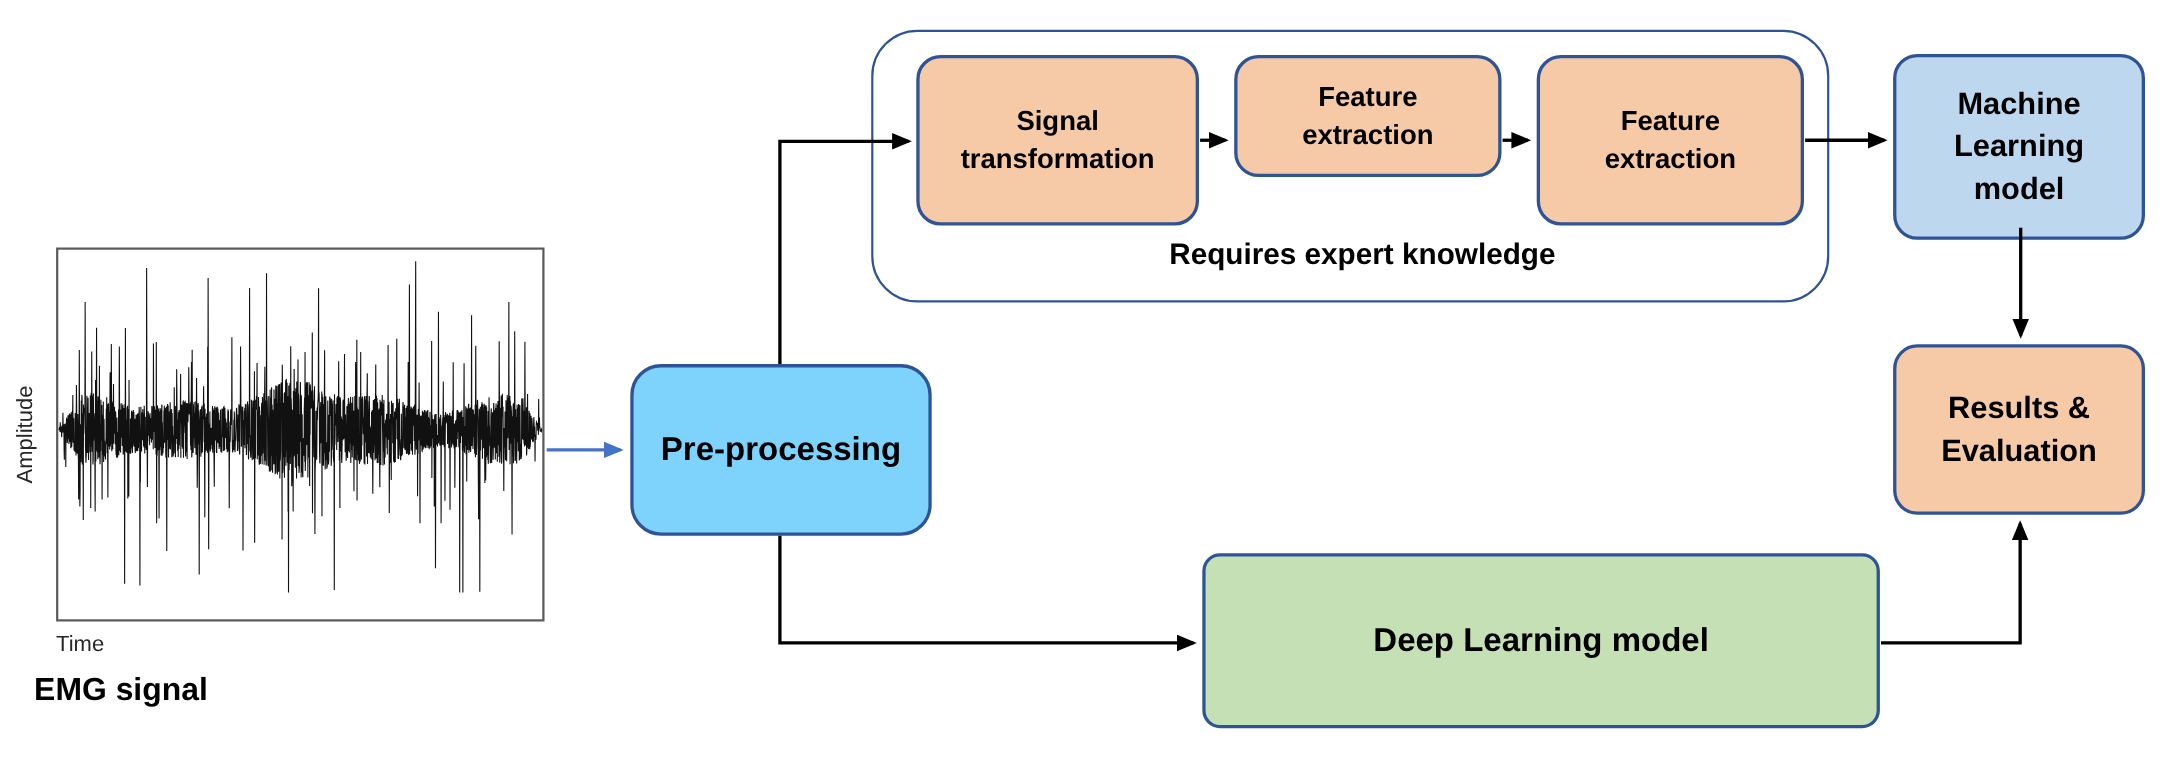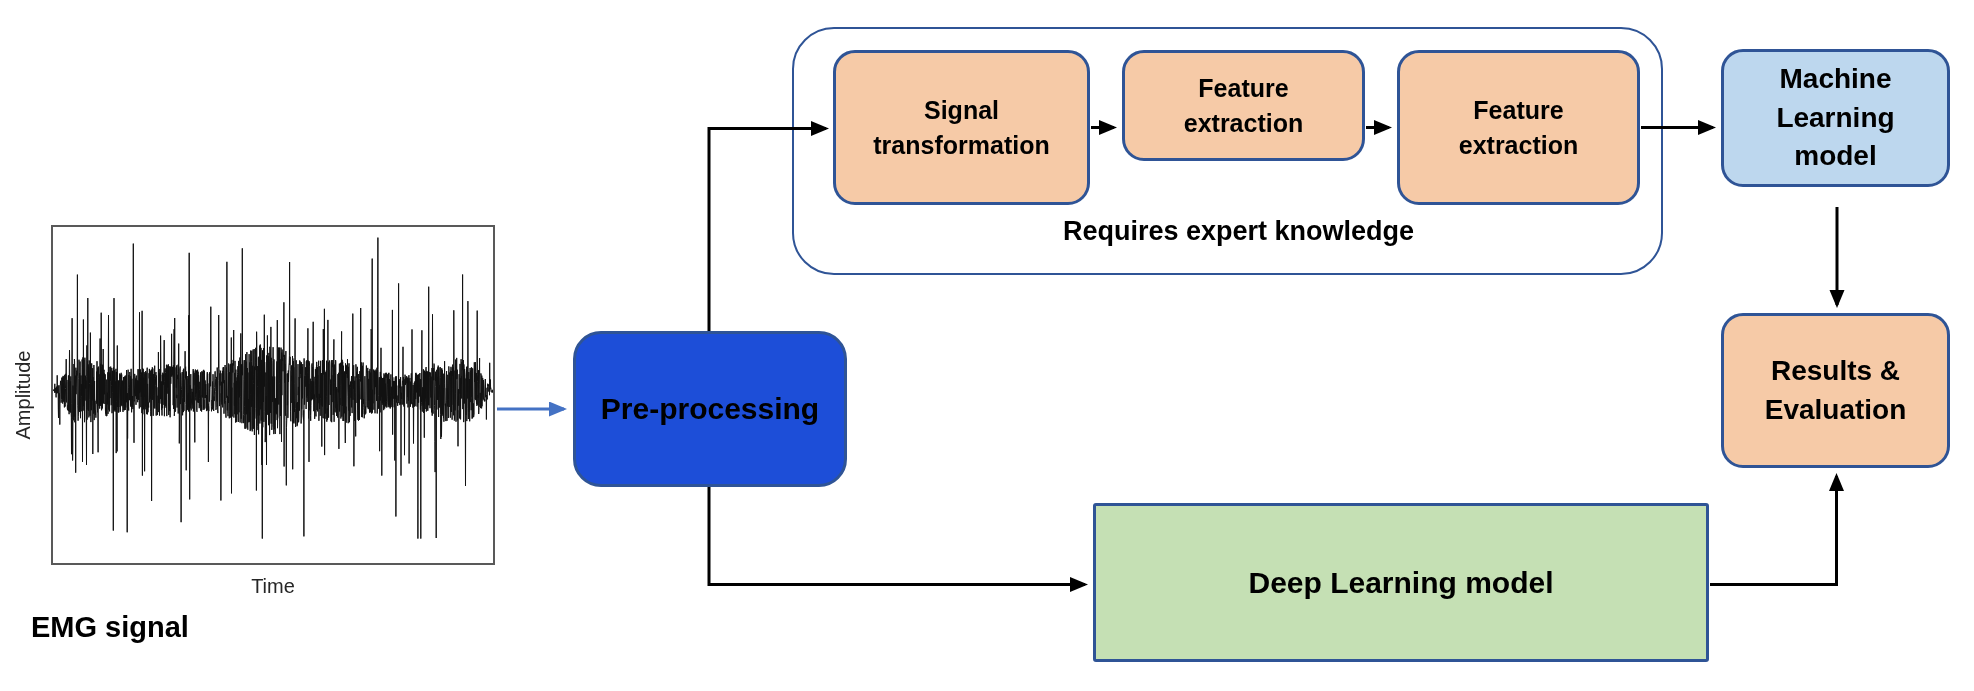--- a/index.html
+++ b/index.html
@@ -16,21 +16,21 @@
     border:2px solid #595959;background:#ffffff;
   }
   .emg-frame svg{display:block;width:440px;height:336px;}
   .emg-ylabel{
     position:absolute;left:-76px;top:383px;width:200px;height:24px;
     text-align:center;font-size:20px;color:#262626;
     transform:rotate(-90deg);
   }
   .emg-xlabel{
     position:absolute;left:51px;top:575px;width:444px;
-    text-align:center;font-size:20px;color:#262626;
+    font-size:20px;color:#262626;
   }
   .emg-caption{
     position:absolute;left:31px;top:611px;width:484px;
     font-size:29px;font-weight:bold;color:#000000;
   }
   
   .expert-container{
     position:absolute;left:792px;top:27px;width:871px;height:248px;
     border:2.5px solid #2F5496;border-radius:42px;background:transparent;
     box-sizing:border-box;
@@ -42,23 +42,23 @@
   
   .node{
     position:absolute;display:flex;align-items:center;justify-content:center;
     border:3px solid #2F5496;border-radius:22px;box-sizing:border-box;
     font-weight:bold;color:#000000;text-align:center;line-height:1.38;
   }
   #node-preprocessing{left:573px;top:331px;width:274px;height:156px;font-size:30px;border-radius:28px;}
   #node-signal-transformation{left:833px;top:50px;width:257px;height:155px;font-size:25px;padding:0 26px;}
   #node-feature-extraction{left:1122px;top:50px;width:243px;height:111px;font-size:25px;padding:0 24px;}
   #node-feature-selection{left:1397px;top:50px;width:243px;height:155px;font-size:25px;padding:0 24px;}
-  #node-ml-model{left:1721px;top:49px;width:229px;height:138px;font-size:28px;padding:0 43px;}
+  #node-ml-model{left:1721px;top:49px;width:229px;height:169px;font-size:28px;padding:0 43px;}
   #node-results{left:1721px;top:313px;width:229px;height:155px;font-size:28px;padding:0 18px;text-align:center;}
-  #node-dl-model{left:1093px;top:503px;width:616px;height:159px;font-size:30px;border-radius:3px;}
+  #node-dl-model{left:1093px;top:503px;width:616px;height:159px;font-size:30px;border-radius:16px;}
   
   .connectors{
     position:absolute;left:0;top:0;width:1974px;height:691px;
     pointer-events:none;
   }
 </style>
 </head>
 <body>
 
 <div class="stage">
@@ -68,21 +68,21 @@
         <polyline points="0.0,163.6 0.2,163.5 0.4,163.1 0.7,162.8 0.9,163.9 1.1,162.2 1.3,162.5 1.5,165.4 1.8,156.8 2.0,165.8 2.2,165.4 2.4,164.9 2.6,161.1 2.9,166.4 3.1,170.4 3.3,159.8 3.5,166.5 3.7,159.8 4.0,162.0 4.2,148.3 4.4,160.2 4.6,166.2 4.8,158.7 5.1,162.2 5.3,182.7 5.5,190.9 5.7,161.8 5.9,158.3 6.2,171.3 6.4,166.4 6.6,167.6 6.8,197.6 7.0,158.3 7.3,158.2 7.5,153.8 7.7,154.2 7.9,167.1 8.1,175.7 8.4,172.4 8.6,156.0 8.8,150.6 9.0,156.0 9.2,171.9 9.5,150.5 9.7,176.6 9.9,163.3 10.1,148.9 10.3,174.7 10.6,155.5 10.8,149.6 11.0,171.0 11.2,169.9 11.4,180.4 11.7,147.8 11.9,175.8 12.1,179.6 12.3,177.6 12.5,161.4 12.8,146.8 13.0,152.6 13.2,132.1 13.4,174.3 13.6,175.4 13.9,152.9 14.1,154.3 14.3,181.3 14.5,182.8 14.7,182.2 15.0,177.9 15.2,183.7 15.4,148.5 15.6,184.1 15.8,148.7 16.1,187.2 16.3,146.1 16.5,123.1 16.7,141.4 16.9,185.0 17.2,154.4 17.4,178.0 17.6,185.5 17.8,149.4 18.0,183.4 18.3,190.6 18.5,227.2 18.7,176.2 18.9,153.1 19.1,91.2 19.4,192.6 19.6,233.5 19.8,220.2 20.0,158.6 20.3,186.0 20.5,177.5 20.7,193.3 20.9,137.0 21.1,189.3 21.4,132.1 21.6,134.7 21.8,195.3 22.0,172.2 22.2,190.0 22.5,148.7 22.7,245.7 22.9,140.7 23.1,167.2 23.3,160.1 23.6,145.6 23.8,143.6 24.0,148.5 24.2,144.8 24.4,47.6 24.7,178.1 24.9,186.0 25.1,193.7 25.3,189.3 25.5,184.1 25.8,151.5 26.0,132.7 26.2,174.4 26.4,184.9 26.6,146.0 26.9,181.5 27.1,134.5 27.3,180.9 27.5,191.2 27.7,171.4 28.0,148.5 28.2,168.4 28.4,157.3 28.6,169.8 28.8,184.3 29.1,132.5 29.3,140.3 29.5,234.9 29.7,137.4 29.9,130.4 30.2,179.2 30.4,92.5 30.6,146.6 30.8,183.6 31.0,132.8 31.3,150.8 31.5,195.2 31.7,191.6 31.9,130.7 32.1,173.6 32.4,148.7 32.6,151.3 32.8,161.6 33.0,153.5 33.2,175.2 33.5,238.0 33.7,149.3 33.9,118.4 34.1,192.6 34.3,143.1 34.6,133.6 34.8,71.0 35.0,182.6 35.2,137.4 35.4,184.0 35.7,139.8 35.9,190.4 36.1,133.4 36.3,134.0 36.5,156.5 36.8,172.7 37.0,188.8 37.2,168.8 37.4,105.6 37.6,177.0 37.9,195.1 38.1,189.1 38.3,158.3 38.5,183.2 38.7,136.4 39.0,173.7 39.2,153.1 39.4,172.0 39.6,141.2 39.8,227.0 40.1,150.1 40.3,178.7 40.5,178.6 40.7,186.7 40.9,138.0 41.2,193.1 41.4,171.4 41.6,154.0 41.8,185.5 42.0,173.8 42.3,188.0 42.5,183.4 42.7,185.5 42.9,190.7 43.1,176.2 43.4,171.1 43.6,144.6 43.8,176.8 44.0,134.2 44.2,161.8 44.5,185.3 44.7,140.6 44.9,187.0 45.1,225.3 45.3,150.4 45.6,139.6 45.8,155.6 46.0,178.8 46.2,147.3 46.4,149.7 46.7,181.6 46.9,140.9 47.1,111.5 47.3,178.9 47.5,173.2 47.8,136.8 48.0,176.5 48.2,85.7 48.4,139.4 48.6,183.3 48.9,178.1 49.1,178.1 49.3,138.9 49.5,181.4 49.7,137.7 50.0,144.6 50.2,122.0 50.4,176.5 50.6,145.1 50.8,145.6 51.1,142.8 51.3,167.3 51.5,146.4 51.7,147.4 51.9,177.0 52.2,147.4 52.4,182.6 52.6,186.5 52.8,180.8 53.0,188.8 53.3,152.6 53.5,189.2 53.7,184.7 53.9,188.8 54.1,177.4 54.4,165.8 54.6,177.4 54.8,145.3 55.0,186.9 55.2,166.3 55.5,88.1 55.7,148.1 55.9,182.7 56.1,139.9 56.3,181.3 56.6,184.4 56.8,145.6 57.0,171.1 57.2,154.9 57.4,154.4 57.7,139.6 57.9,154.7 58.1,178.2 58.3,177.8 58.5,158.6 58.8,140.9 59.0,186.2 59.2,179.5 59.4,165.7 59.6,143.8 59.9,176.5 60.1,182.0 60.3,303.6 60.5,140.5 60.8,183.6 61.0,71.1 61.2,157.7 61.4,143.3 61.6,183.3 61.9,158.1 62.1,184.7 62.3,154.3 62.5,183.1 62.7,144.9 63.0,141.8 63.2,226.1 63.4,174.4 63.6,144.9 63.8,149.6 64.1,224.4 64.3,118.5 64.5,179.9 64.7,170.5 64.9,170.7 65.2,184.4 65.4,185.4 65.6,153.4 65.8,185.4 66.0,180.6 66.3,180.1 66.5,147.8 66.7,146.5 66.9,160.2 67.1,167.2 67.4,184.7 67.6,147.5 67.8,150.6 68.0,149.2 68.2,145.8 68.5,178.1 68.7,147.5 68.9,179.2 69.1,176.9 69.3,154.8 69.6,153.6 69.8,181.2 70.0,184.9 70.2,155.3 70.4,178.2 70.7,150.0 70.9,183.0 71.1,150.0 71.3,183.3 71.5,173.1 71.8,182.8 72.0,148.9 72.2,183.0 72.4,149.7 72.6,179.3 72.9,180.4 73.1,148.2 73.3,175.3 73.5,143.1 73.7,149.5 74.0,174.6 74.2,305.3 74.4,166.2 74.6,211.5 74.8,175.6 75.1,142.7 75.3,160.3 75.5,179.8 75.7,183.5 75.9,148.1 76.2,156.0 76.4,157.3 76.6,173.2 76.8,145.0 77.0,151.2 77.3,155.8 77.5,178.5 77.7,149.2 77.9,179.8 78.1,141.8 78.4,154.7 78.6,185.3 78.8,152.6 79.0,151.8 79.2,179.9 79.5,179.1 79.7,169.0 79.9,182.1 80.1,174.3 80.3,16.6 80.6,158.0 80.8,182.1 81.0,215.8 81.2,173.3 81.4,174.3 81.7,146.9 81.9,149.2 82.1,151.4 82.3,169.2 82.5,151.5 82.8,151.8 83.0,177.8 83.2,150.4 83.4,148.6 83.6,171.9 83.9,157.4 84.1,171.1 84.3,153.3 84.5,154.0 84.7,175.2 85.0,142.2 85.2,167.1 85.4,172.8 85.6,153.7 85.8,166.4 86.1,142.3 86.3,181.5 86.5,85.3 86.7,165.8 86.9,150.8 87.2,164.6 87.4,142.4 87.6,147.6 87.8,180.2 88.0,155.5 88.3,169.8 88.5,145.5 88.7,169.6 88.9,186.1 89.1,83.8 89.4,248.6 89.6,141.1 89.8,187.3 90.0,181.8 90.2,141.9 90.5,182.3 90.7,150.7 90.9,170.3 91.1,145.4 91.3,145.1 91.6,244.3 91.8,181.6 92.0,147.1 92.2,182.3 92.4,157.2 92.7,144.1 92.9,179.6 93.1,146.1 93.3,145.7 93.5,187.1 93.8,185.3 94.0,144.1 94.2,140.7 94.4,187.4 94.6,156.9 94.9,184.6 95.1,185.2 95.3,175.4 95.5,177.7 95.7,180.5 96.0,146.2 96.2,151.4 96.4,141.9 96.6,175.4 96.8,149.7 97.1,171.7 97.3,143.6 97.5,149.8 97.7,184.3 97.9,189.1 98.2,169.4 98.4,142.5 98.6,274.0 98.8,180.7 99.0,147.8 99.3,140.3 99.5,142.6 99.7,172.9 99.9,141.6 100.2,188.8 100.4,168.8 100.6,147.2 100.8,166.7 101.0,180.9 101.3,179.4 101.5,151.8 101.7,138.7 101.9,181.6 102.1,176.1 102.4,158.3 102.6,149.3 102.8,145.5 103.0,145.0 103.2,188.6 103.5,148.5 103.7,182.5 103.9,160.3 104.1,172.9 104.3,188.1 104.6,185.7 104.8,183.8 105.0,168.7 105.2,185.0 105.4,125.1 105.7,175.9 105.9,143.9 106.1,142.1 106.3,183.2 106.5,188.6 106.8,145.8 107.0,155.6 107.2,141.9 107.4,172.1 107.6,108.6 107.9,141.7 108.1,176.7 108.3,154.4 108.5,183.0 108.7,157.2 109.0,188.5 109.2,147.8 109.4,153.5 109.6,181.2 109.8,145.7 110.1,177.8 110.3,146.6 110.5,157.6 110.7,147.1 110.9,150.1 111.2,113.1 111.4,189.2 111.6,154.6 111.8,143.1 112.0,141.7 112.3,141.4 112.5,145.4 112.7,179.3 112.9,147.1 113.1,180.9 113.4,137.9 113.6,137.7 113.8,189.1 114.0,138.5 114.2,166.7 114.5,150.9 114.7,150.0 114.9,138.6 115.1,160.6 115.3,137.3 115.6,183.1 115.8,188.0 116.0,139.1 116.2,178.9 116.4,176.1 116.7,184.1 116.9,139.7 117.1,190.3 117.3,141.6 117.5,139.7 117.8,156.8 118.0,150.5 118.2,147.3 118.4,149.2 118.6,106.8 118.9,149.5 119.1,142.9 119.3,147.8 119.5,139.9 119.7,147.4 120.0,152.0 120.2,178.2 120.4,138.3 120.6,182.0 120.8,137.9 121.1,102.2 121.3,188.9 121.5,186.3 121.7,91.0 121.9,151.4 122.2,181.5 122.4,184.7 122.6,183.9 122.8,171.8 123.0,140.4 123.3,160.7 123.5,138.5 123.7,171.2 123.9,167.8 124.1,180.6 124.4,148.3 124.6,151.8 124.8,146.8 125.0,137.7 125.2,186.5 125.5,144.8 125.7,116.6 125.9,150.2 126.1,157.7 126.3,216.4 126.6,188.2 126.8,141.8 127.0,140.6 127.2,139.5 127.4,177.1 127.7,146.3 127.9,152.9 128.1,295.2 128.3,182.9 128.5,162.4 128.8,158.9 129.0,152.4 129.2,145.0 129.4,170.8 129.6,188.3 129.9,153.9 130.1,152.1 130.3,142.9 130.5,185.1 130.7,141.7 131.0,183.8 131.2,159.6 131.4,174.9 131.6,152.7 131.8,153.0 132.1,124.2 132.3,151.4 132.5,140.3 132.7,139.8 132.9,177.6 133.2,243.3 133.4,144.5 133.6,184.2 133.8,151.8 134.0,170.0 134.3,168.2 134.5,182.8 134.7,156.1 134.9,149.0 135.1,175.5 135.4,166.4 135.6,184.5 135.8,88.2 136.0,179.8 136.2,25.8 136.5,182.0 136.7,272.4 136.9,185.9 137.1,158.1 137.3,167.6 137.6,181.4 137.8,147.1 138.0,175.6 138.2,183.4 138.4,176.2 138.7,171.0 138.9,161.8 139.1,177.3 139.3,164.9 139.5,174.1 139.8,181.6 140.0,148.9 140.2,142.1 140.4,184.5 140.7,144.1 140.9,158.3 141.1,145.8 141.3,148.0 141.5,183.0 141.8,215.4 142.0,175.0 142.2,143.7 142.4,142.5 142.6,170.5 142.9,173.4 143.1,152.3 143.3,166.3 143.5,143.7 143.7,183.5 144.0,184.8 144.2,143.1 144.4,160.1 144.6,142.7 144.8,175.3 145.1,144.7 145.3,175.9 145.5,148.1 145.7,148.7 145.9,172.7 146.2,181.2 146.4,171.3 146.6,162.5 146.8,154.8 147.0,179.4 147.3,153.1 147.5,145.4 147.7,183.7 147.9,168.7 148.1,179.9 148.4,178.0 148.6,184.6 148.8,144.3 149.0,169.3 149.2,167.8 149.5,144.7 149.7,170.5 149.9,151.6 150.1,182.9 150.3,143.2 150.6,142.8 150.8,181.2 151.0,172.8 151.2,182.6 151.4,143.7 151.7,156.0 151.9,171.1 152.1,153.4 152.3,156.1 152.5,170.7 152.8,157.1 153.0,181.4 153.2,180.5 153.4,168.1 153.6,184.1 153.9,164.1 154.1,147.9 154.3,145.1 154.5,183.3 154.7,146.7 155.0,181.3 155.2,176.7 155.4,235.0 155.6,179.3 155.8,184.1 156.1,156.4 156.3,174.7 156.5,161.3 156.7,145.3 156.9,156.6 157.2,147.9 157.4,144.8 157.6,159.3 157.8,79.7 158.0,162.8 158.3,179.7 158.5,184.3 158.7,179.9 158.9,179.2 159.1,173.0 159.4,182.4 159.6,154.5 159.8,179.1 160.0,147.2 160.2,155.2 160.5,181.8 160.7,184.0 160.9,175.5 161.1,169.5 161.3,173.8 161.6,160.8 161.8,149.1 162.0,144.4 162.2,144.3 162.4,151.4 162.7,164.3 162.9,182.9 163.1,182.2 163.3,180.5 163.5,149.9 163.8,173.4 164.0,174.3 164.2,140.5 164.4,146.0 164.6,182.6 164.9,186.1 165.1,153.4 165.3,141.9 165.5,141.1 165.7,88.0 166.0,141.9 166.2,142.6 166.4,179.1 166.6,177.6 166.8,146.4 167.1,158.5 167.3,143.8 167.5,144.1 167.7,143.8 167.9,273.5 168.2,166.3 168.4,174.8 168.6,154.8 168.8,177.5 169.0,146.3 169.3,167.0 169.5,143.9 169.7,180.4 169.9,147.9 170.1,140.4 170.4,156.2 170.6,140.1 170.8,148.6 171.0,186.7 171.2,176.8 171.5,153.3 171.7,176.6 171.9,143.7 172.1,138.0 172.3,173.7 172.6,173.8 172.8,187.8 173.0,190.7 173.2,144.3 173.4,140.5 173.7,170.7 173.9,34.8 174.1,145.2 174.3,183.4 174.5,168.9 174.8,186.3 175.0,189.2 175.2,170.1 175.4,176.0 175.6,136.5 175.9,137.6 176.1,184.6 176.3,191.3 176.5,145.0 176.7,147.0 177.0,144.5 177.2,137.5 177.4,190.6 177.6,179.9 177.8,136.8 178.1,185.4 178.3,110.5 178.5,266.4 178.7,181.3 178.9,160.6 179.2,189.5 179.4,136.4 179.6,140.1 179.8,145.5 180.1,132.9 180.3,137.8 180.5,138.4 180.7,103.0 180.9,190.6 181.2,155.8 181.4,178.6 181.6,145.9 181.8,187.2 182.0,133.9 182.3,153.8 182.5,191.7 182.7,195.6 182.9,142.6 183.1,187.0 183.4,153.9 183.6,194.9 183.8,191.4 184.0,150.4 184.2,187.3 184.5,147.4 184.7,145.5 184.9,139.2 185.1,174.5 185.3,195.0 185.6,133.9 185.8,165.1 186.0,185.3 186.2,155.6 186.4,170.3 186.7,138.1 186.9,130.5 187.1,195.5 187.3,169.7 187.5,136.0 187.8,106.4 188.0,181.6 188.2,191.8 188.4,137.3 188.6,183.4 188.9,196.2 189.1,195.1 189.3,21.3 189.5,148.2 189.7,133.3 190.0,138.8 190.2,152.9 190.4,187.4 190.6,196.0 190.8,196.2 191.1,188.9 191.3,133.1 191.5,179.7 191.7,188.7 191.9,201.7 192.2,184.6 192.4,155.8 192.6,127.2 192.8,201.7 193.0,137.3 193.3,187.3 193.5,134.7 193.7,185.0 193.9,125.1 194.1,200.6 194.4,141.0 194.6,189.8 194.8,202.7 195.0,145.5 195.2,195.3 195.5,179.4 195.7,172.0 195.9,182.3 196.1,127.1 196.3,195.1 196.6,135.5 196.8,193.6 197.0,185.3 197.2,204.1 197.4,167.3 197.7,123.5 197.9,202.7 198.1,144.7 198.3,179.8 198.5,134.7 198.8,123.8 199.0,193.6 199.2,204.4 199.4,199.9 199.6,138.8 199.9,153.0 200.1,122.5 200.3,201.8 200.5,156.5 200.7,147.3 201.0,127.8 201.2,122.0 201.4,208.0 201.6,139.6 201.8,191.6 202.1,181.3 202.3,135.3 202.5,122.3 202.7,120.8 202.9,143.1 203.2,130.7 203.4,263.5 203.6,104.7 203.8,121.2 204.0,203.1 204.3,199.4 204.5,159.4 204.7,139.1 204.9,145.3 205.1,188.6 205.4,130.4 205.6,207.3 205.8,129.7 206.0,137.2 206.2,188.4 206.5,138.4 206.7,118.6 206.9,196.5 207.1,181.3 207.3,117.5 207.6,144.2 207.8,182.3 208.0,120.9 208.2,193.6 208.4,150.9 208.7,132.9 208.9,238.0 209.1,190.4 209.3,311.6 209.5,123.4 209.8,200.3 210.0,146.9 210.2,134.2 210.4,175.0 210.6,121.1 210.9,194.9 211.1,184.6 211.3,87.7 211.5,159.5 211.7,135.1 212.0,147.0 212.2,215.1 212.4,210.2 212.6,185.2 212.8,145.5 213.1,200.9 213.3,169.0 213.5,238.0 213.7,128.4 213.9,149.1 214.2,187.9 214.4,108.4 214.6,131.9 214.8,140.8 215.0,186.8 215.3,129.2 215.5,198.2 215.7,146.8 215.9,125.9 216.1,131.7 216.4,134.8 216.6,208.1 216.8,119.8 217.0,121.5 217.2,123.0 217.5,185.8 217.7,158.6 217.9,99.9 218.1,196.6 218.3,130.8 218.6,136.8 218.8,202.9 219.0,200.2 219.2,197.6 219.4,149.6 219.7,174.9 219.9,133.4 220.1,120.2 220.3,143.3 220.6,168.0 220.8,207.1 221.0,132.4 221.2,188.3 221.4,202.3 221.7,149.5 221.9,198.6 222.1,204.7 222.3,206.9 222.5,171.6 222.8,185.6 223.0,171.1 223.2,187.3 223.4,186.3 223.6,145.0 223.9,134.4 224.1,193.1 224.3,93.1 224.5,201.2 224.7,192.2 225.0,190.1 225.2,161.0 225.4,122.7 225.6,120.5 225.8,177.5 226.1,153.4 226.3,146.8 226.5,120.6 226.7,156.6 226.9,207.1 227.2,132.3 227.4,189.0 227.6,152.6 227.8,182.5 228.0,120.6 228.3,181.9 228.5,214.9 228.7,125.6 228.9,168.2 229.1,122.5 229.4,133.4 229.6,133.7 229.8,132.8 230.0,144.3 230.2,130.6 230.5,127.9 230.7,129.3 230.9,75.3 231.1,239.5 231.3,127.9 231.6,155.7 231.8,153.9 232.0,137.1 232.2,176.8 232.4,188.7 232.7,132.9 232.9,124.1 233.1,193.4 233.3,258.4 233.5,200.3 233.8,191.0 234.0,185.2 234.2,146.7 234.4,178.2 234.6,146.5 234.9,190.9 235.1,173.9 235.3,143.5 235.5,154.8 235.7,145.3 236.0,138.0 236.2,135.7 236.4,128.5 236.6,35.0 236.8,137.9 237.1,129.8 237.3,142.1 237.5,184.1 237.7,193.2 237.9,194.3 238.2,144.3 238.4,143.6 238.6,138.4 238.8,175.9 239.0,148.5 239.3,153.9 239.5,129.0 239.7,242.3 239.9,131.4 240.1,196.1 240.4,134.0 240.6,195.0 240.8,140.3 241.0,196.4 241.2,174.8 241.5,184.9 241.7,156.9 241.9,130.4 242.1,91.4 242.3,181.5 242.6,199.9 242.8,192.6 243.0,171.8 243.2,133.3 243.4,184.4 243.7,191.2 243.9,176.0 244.1,199.2 244.3,175.0 244.5,197.8 244.8,176.1 245.0,137.1 245.2,168.1 245.4,159.9 245.6,195.3 245.9,191.7 246.1,150.0 246.3,154.6 246.5,183.6 246.7,133.4 247.0,151.1 247.2,134.5 247.4,147.0 247.6,137.0 247.8,138.2 248.1,196.5 248.3,191.1 248.5,135.4 248.7,182.1 248.9,175.9 249.2,140.1 249.4,171.4 249.6,167.0 249.8,137.1 250.0,188.5 250.3,190.9 250.5,193.2 250.7,183.4 250.9,309.4 251.1,131.4 251.4,177.6 251.6,170.4 251.8,151.8 252.0,149.1 252.2,159.7 252.5,140.6 252.7,147.9 252.9,140.2 253.1,182.0 253.3,134.3 253.6,153.5 253.8,170.6 254.0,133.0 254.2,174.9 254.4,169.2 254.7,145.3 254.9,101.3 255.1,168.9 255.3,133.5 255.5,191.4 255.8,157.1 256.0,234.9 256.2,134.3 256.4,135.4 256.6,139.2 256.9,183.4 257.1,176.0 257.3,151.7 257.5,188.7 257.7,193.8 258.0,178.5 258.2,154.1 258.4,165.4 258.6,173.3 258.8,137.8 259.1,136.4 259.3,147.3 259.5,172.3 259.7,140.1 259.9,150.3 260.2,94.8 260.4,171.5 260.6,154.6 260.8,184.2 261.1,149.8 261.3,173.6 261.5,167.6 261.7,191.9 261.9,185.1 262.2,158.4 262.4,142.2 262.6,151.4 262.8,186.1 263.0,189.4 263.3,140.3 263.5,170.4 263.7,134.9 263.9,183.1 264.1,171.6 264.4,140.1 264.6,184.4 264.8,148.2 265.0,176.2 265.2,138.4 265.5,138.0 265.7,133.7 265.9,193.8 266.1,166.8 266.3,173.9 266.6,182.0 266.8,139.2 267.0,151.2 267.2,188.8 267.4,171.8 267.7,133.8 267.9,170.5 268.1,169.1 268.3,178.3 268.5,146.1 268.8,219.6 269.0,146.5 269.2,172.6 269.4,179.5 269.6,133.0 269.9,189.3 270.1,191.1 270.3,102.1 270.5,147.3 270.7,141.3 271.0,137.0 271.2,191.5 271.4,81.8 271.6,228.1 271.8,143.5 272.1,181.8 272.3,169.0 272.5,186.5 272.7,145.2 272.9,191.7 273.2,177.9 273.4,169.7 273.6,133.7 273.8,194.7 274.0,186.3 274.3,181.4 274.5,192.7 274.7,181.9 274.9,92.9 275.1,184.1 275.4,135.4 275.6,190.7 275.8,143.0 276.0,178.0 276.2,134.4 276.5,133.5 276.7,136.1 276.9,150.4 277.1,158.5 277.3,167.8 277.6,156.4 277.8,152.5 278.0,194.4 278.2,139.0 278.4,133.2 278.7,195.2 278.9,148.2 279.1,175.1 279.3,136.1 279.5,140.1 279.8,133.0 280.0,145.9 280.2,187.9 280.4,177.0 280.6,137.9 280.9,112.4 281.1,194.8 281.3,137.5 281.5,145.8 281.7,155.5 282.0,184.8 282.2,182.6 282.4,181.6 282.6,133.1 282.8,134.8 283.1,185.6 283.3,160.0 283.5,174.7 283.7,189.0 283.9,161.7 284.2,174.0 284.4,176.9 284.6,190.5 284.8,147.2 285.0,148.0 285.3,165.3 285.5,145.8 285.7,191.9 285.9,221.9 286.1,188.8 286.4,136.6 286.6,184.5 286.8,171.0 287.0,177.9 287.2,144.3 287.5,135.8 287.7,158.9 287.9,191.5 288.1,158.2 288.3,151.9 288.6,104.4 288.8,189.7 289.0,188.0 289.2,132.8 289.4,179.0 289.7,134.8 289.9,194.0 290.1,193.5 290.3,138.6 290.5,179.2 290.8,194.0 291.0,145.8 291.2,180.4 291.4,186.3 291.6,144.4 291.9,179.5 292.1,195.6 292.3,216.0 292.5,136.4 292.7,193.0 293.0,179.6 293.2,195.7 293.4,140.9 293.6,138.6 293.8,147.0 294.1,137.7 294.3,150.8 294.5,132.2 294.7,159.0 294.9,169.9 295.2,196.2 295.4,139.8 295.6,165.3 295.8,183.7 296.0,136.3 296.3,177.7 296.5,195.2 296.7,157.8 296.9,163.9 297.1,188.9 297.4,160.6 297.6,154.5 297.8,159.0 298.0,170.7 298.2,156.1 298.5,149.1 298.7,180.4 298.9,149.1 299.1,186.1 299.3,157.2 299.6,154.6 299.8,86.6 300.0,172.8 300.2,144.9 300.5,161.5 300.7,138.2 300.9,239.3 301.1,185.1 301.3,170.4 301.6,153.8 301.8,193.9 302.0,149.4 302.2,165.3 302.4,178.1 302.7,209.4 302.9,137.3 303.1,140.4 303.3,143.9 303.5,150.4 303.8,145.5 304.0,175.9 304.2,139.9 304.4,139.9 304.6,183.1 304.9,192.8 305.1,151.8 305.3,174.7 305.5,193.7 305.7,147.0 306.0,173.1 306.2,182.0 306.4,193.0 306.6,151.3 306.8,144.2 307.1,146.0 307.3,152.1 307.5,154.4 307.7,81.0 307.9,172.4 308.2,159.7 308.4,135.4 308.6,173.5 308.8,190.0 309.0,143.5 309.3,190.3 309.5,138.8 309.7,187.1 309.9,143.4 310.1,135.5 310.4,176.9 310.6,172.3 310.8,180.4 311.0,183.5 311.2,191.3 311.5,187.1 311.7,181.2 311.9,149.2 312.1,187.5 312.3,185.5 312.6,179.5 312.8,186.5 313.0,174.7 313.2,142.7 313.4,138.5 313.7,146.8 313.9,150.2 314.1,178.9 314.3,180.4 314.5,143.6 314.8,140.9 315.0,174.7 315.2,182.1 315.4,181.2 315.6,151.9 315.9,173.7 316.1,143.8 316.3,179.2 316.5,185.6 316.7,178.4 317.0,141.9 317.2,182.1 317.4,145.6 317.6,185.4 317.8,182.6 318.1,102.2 318.3,104.3 318.5,186.2 318.7,186.6 318.9,142.4 319.2,31.6 319.4,185.7 319.6,162.8 319.8,171.2 320.0,176.3 320.3,145.5 320.5,145.6 320.7,142.5 320.9,182.7 321.1,173.0 321.4,143.6 321.6,167.3 321.8,156.5 322.0,186.3 322.2,144.5 322.5,149.6 322.7,160.1 322.9,142.6 323.1,151.4 323.3,143.8 323.6,173.9 323.8,143.0 324.0,140.7 324.2,186.5 324.4,181.0 324.7,80.9 324.9,10.6 325.1,142.8 325.3,168.6 325.5,181.7 325.8,178.8 326.0,152.6 326.2,150.6 326.4,150.1 326.6,224.2 326.9,151.5 327.1,185.4 327.3,144.9 327.5,173.4 327.7,170.4 328.0,120.8 328.2,169.7 328.4,149.7 328.6,157.3 328.8,248.6 329.1,152.7 329.3,176.2 329.5,152.0 329.7,151.0 329.9,177.9 330.2,154.9 330.4,150.7 330.6,183.0 330.8,183.2 331.0,146.4 331.3,175.0 331.5,151.7 331.7,181.6 331.9,147.7 332.1,171.0 332.4,156.7 332.6,179.5 332.8,145.9 333.0,150.7 333.2,145.8 333.5,174.9 333.7,180.5 333.9,177.8 334.1,175.5 334.3,147.2 334.6,157.1 334.8,169.8 335.0,175.0 335.2,180.2 335.4,146.3 335.7,178.3 335.9,145.8 336.1,158.0 336.3,178.1 336.5,152.0 336.8,180.3 337.0,153.4 337.2,181.5 337.4,170.3 337.6,171.7 337.9,147.4 338.1,180.1 338.3,174.9 338.5,166.1 338.7,159.7 339.0,172.2 339.2,178.4 339.4,82.9 339.6,207.6 339.8,150.3 340.1,168.7 340.3,171.7 340.5,154.0 340.7,155.4 341.0,175.3 341.2,180.3 341.4,173.6 341.6,154.1 341.8,233.5 342.1,152.3 342.3,150.2 342.5,171.9 342.7,149.4 342.9,289.5 343.2,150.9 343.4,149.4 343.6,175.2 343.8,158.5 344.0,176.0 344.3,175.5 344.5,175.4 344.7,178.8 344.9,168.5 345.1,173.5 345.4,169.7 345.6,56.4 345.8,176.1 346.0,169.0 346.2,152.1 346.5,160.6 346.7,154.0 346.9,178.1 347.1,175.2 347.3,176.9 347.6,150.1 347.8,158.2 348.0,248.6 348.2,170.2 348.4,165.8 348.7,171.9 348.9,159.5 349.1,177.5 349.3,158.8 349.5,153.5 349.8,152.3 350.0,119.8 350.2,177.6 350.4,157.7 350.6,150.2 350.9,179.5 351.1,152.2 351.3,154.1 351.5,228.2 351.7,177.2 352.0,147.7 352.2,149.1 352.4,157.9 352.6,157.2 352.8,150.6 353.1,156.4 353.3,151.3 353.5,152.1 353.7,149.1 353.9,176.7 354.2,152.8 354.4,150.9 354.6,170.1 354.8,150.5 355.0,180.4 355.3,151.5 355.5,173.9 355.7,156.1 355.9,148.2 356.1,236.5 356.4,153.8 356.6,152.6 356.8,152.0 357.0,151.1 357.2,165.1 357.5,179.7 357.7,154.6 357.9,175.9 358.1,153.1 358.3,146.3 358.6,158.5 358.8,177.2 359.0,102.4 359.2,174.3 359.4,177.0 359.7,176.8 359.9,180.7 360.1,158.0 360.3,168.3 360.5,216.5 360.8,165.7 361.0,161.7 361.2,155.8 361.4,179.6 361.6,155.4 361.9,154.4 362.1,179.2 362.3,155.8 362.5,146.0 362.7,172.1 363.0,145.8 363.2,148.1 363.4,165.4 363.6,147.2 363.8,150.2 364.1,179.6 364.3,151.9 364.5,175.3 364.7,148.0 364.9,311.6 365.2,147.7 365.4,155.1 365.6,175.7 365.8,150.3 366.0,147.1 366.3,169.5 366.5,160.1 366.7,150.7 366.9,146.0 367.1,153.9 367.4,182.6 367.6,152.2 367.8,311.6 368.0,178.1 368.2,178.5 368.5,175.3 368.7,144.1 368.9,103.3 369.1,182.4 369.3,184.6 369.6,160.3 369.8,169.3 370.0,175.2 370.2,178.3 370.4,142.3 370.7,186.0 370.9,146.2 371.1,153.1 371.3,210.7 371.5,143.7 371.8,174.5 372.0,145.1 372.2,182.0 372.4,144.8 372.6,171.3 372.9,141.7 373.1,140.1 373.3,184.5 373.5,143.9 373.7,148.5 374.0,144.9 374.2,182.3 374.4,144.7 374.6,144.4 374.8,183.8 375.1,175.6 375.3,144.8 375.5,178.0 375.7,59.7 375.9,178.4 376.2,150.4 376.4,146.1 376.6,145.2 376.8,146.7 377.0,181.2 377.3,145.5 377.5,162.0 377.7,166.0 377.9,170.5 378.1,149.6 378.4,181.3 378.6,185.4 378.8,152.9 379.0,141.0 379.2,188.7 379.5,87.3 379.7,141.4 379.9,182.3 380.1,186.6 380.4,143.0 380.6,141.0 380.8,153.2 381.0,136.6 381.2,137.3 381.5,178.3 381.7,183.1 381.9,214.4 382.1,245.1 382.3,159.3 382.6,144.7 382.8,154.0 383.0,147.2 383.2,311.0 383.4,173.2 383.7,142.8 383.9,182.5 384.1,153.2 384.3,149.9 384.5,172.8 384.8,140.4 385.0,156.6 385.2,138.6 385.4,144.1 385.6,190.0 385.9,140.7 386.1,147.2 386.3,157.8 386.5,157.7 386.7,180.6 387.0,148.6 387.2,140.0 387.4,150.6 387.6,187.4 387.8,212.0 388.1,148.9 388.3,141.6 388.5,209.7 388.7,194.0 388.9,141.4 389.2,188.7 389.4,143.2 389.6,180.2 389.8,187.0 390.0,161.2 390.3,161.2 390.5,191.1 390.7,146.7 390.9,194.7 391.1,178.5 391.4,156.3 391.6,134.2 391.8,160.4 392.0,160.5 392.2,178.6 392.5,176.7 392.7,193.0 392.9,194.1 393.1,173.5 393.3,149.5 393.6,144.1 393.8,189.5 394.0,193.8 394.2,161.5 394.4,179.4 394.7,147.8 394.9,149.9 395.1,180.8 395.3,191.0 395.5,172.1 395.8,139.4 396.0,143.1 396.2,180.0 396.4,145.5 396.6,149.9 396.9,151.8 397.1,153.7 397.3,190.7 397.5,143.9 397.7,147.9 398.0,139.8 398.2,153.9 398.4,185.0 398.6,144.1 398.8,146.1 399.1,192.7 399.3,141.2 399.5,148.8 399.7,137.6 399.9,161.8 400.2,177.8 400.4,140.4 400.6,188.3 400.8,83.3 401.0,131.9 401.3,193.6 401.5,192.6 401.7,186.0 401.9,143.6 402.1,183.4 402.4,166.5 402.6,132.6 402.8,135.0 403.0,194.7 403.2,153.9 403.5,143.5 403.7,130.9 403.9,151.9 404.1,150.3 404.3,142.7 404.6,193.3 404.8,183.3 405.0,219.3 405.2,176.7 405.4,162.2 405.7,178.5 405.9,178.8 406.1,147.2 406.3,179.0 406.5,191.4 406.8,189.3 407.0,136.9 407.2,166.6 407.4,151.3 407.6,192.4 407.9,159.6 408.1,132.2 408.3,156.5 408.5,149.4 408.7,171.5 409.0,135.0 409.2,140.5 409.4,143.1 409.6,47.5 409.8,182.1 410.1,136.4 410.3,134.0 410.5,133.1 410.7,195.1 410.9,137.4 411.2,149.5 411.4,176.5 411.6,142.0 411.8,145.2 412.0,149.2 412.3,195.3 412.5,258.9 412.7,176.7 412.9,151.5 413.1,188.0 413.4,145.9 413.6,140.1 413.8,194.1 414.0,181.5 414.2,139.2 414.5,149.0 414.7,171.5 414.9,74.1 415.1,146.4 415.3,192.0 415.6,190.8 415.8,145.1 416.0,181.3 416.2,185.0 416.4,152.2 416.7,194.3 416.9,168.3 417.1,141.0 417.3,175.1 417.5,145.6 417.8,143.5 418.0,144.1 418.2,183.2 418.4,140.3 418.6,169.7 418.9,140.9 419.1,191.7 419.3,172.1 419.5,190.9 419.7,141.5 420.0,181.2 420.2,182.0 420.4,176.4 420.6,190.2 420.9,188.6 421.1,187.2 421.3,135.3 421.5,154.9 421.7,145.5 422.0,157.0 422.2,172.3 422.4,135.1 422.6,144.3 422.8,173.1 423.1,146.3 423.3,173.0 423.5,176.8 423.7,146.2 423.9,178.9 424.2,83.6 424.4,147.9 424.6,154.3 424.8,177.8 425.0,167.9 425.3,170.9 425.5,143.2 425.7,187.0 425.9,183.5 426.1,157.6 426.4,143.8 426.6,131.1 426.8,176.9 427.0,180.0 427.2,165.9 427.5,181.1 427.7,175.6 427.9,146.4 428.1,148.3 428.3,158.1 428.6,181.4 428.8,148.6 429.0,179.3 429.2,174.4 429.4,170.0 429.7,150.9 429.9,154.9 430.1,158.2 430.3,172.6 430.5,153.0 430.8,157.2 431.0,161.9 431.2,174.1 431.4,174.3 431.6,172.1 431.9,174.3 432.1,157.8 432.3,152.0 432.5,156.9 432.7,170.2 433.0,160.8 433.2,171.6 433.4,192.5 433.6,169.2 433.8,168.0 434.1,172.5 434.3,172.2 434.5,159.2 434.7,156.7 434.9,157.1 435.2,159.2 435.4,158.2 435.6,157.5 435.8,164.6 436.0,160.6 436.3,160.5 436.5,168.2 436.7,135.8 436.9,162.5 437.1,160.8 437.4,152.5 437.6,161.7 437.8,160.8 438.0,164.6 438.2,164.9 438.5,164.9 438.7,164.9 438.9,165.2 439.1,162.7 439.3,165.5 439.6,163.3 439.8,163.8 440.0,163.6" fill="none" stroke="#111111" stroke-width="1"></polyline>
       </svg>
   </div>
   <div class="emg-ylabel">Amplitude</div>
   <div class="emg-xlabel">Time</div>
   <div class="emg-caption">EMG signal</div>
 
   <div class="expert-container"></div>
   <div class="expert-label">Requires expert knowledge</div>
 
-  <div class="node" id="node-preprocessing" style="background: #1d4ed8;">
+  <div class="node" id="node-preprocessing" style="background: #7dd3fc;">
     <span>Pre-processing</span>
   </div>
 
   <div class="node" id="node-signal-transformation" style="background: rgb(246, 202, 167);">
     <span>Signal transformation</span>
   </div>
 
   <div class="node" id="node-feature-extraction" style="background: rgb(246, 202, 167);">
     <span>Feature extraction</span>
   </div>

